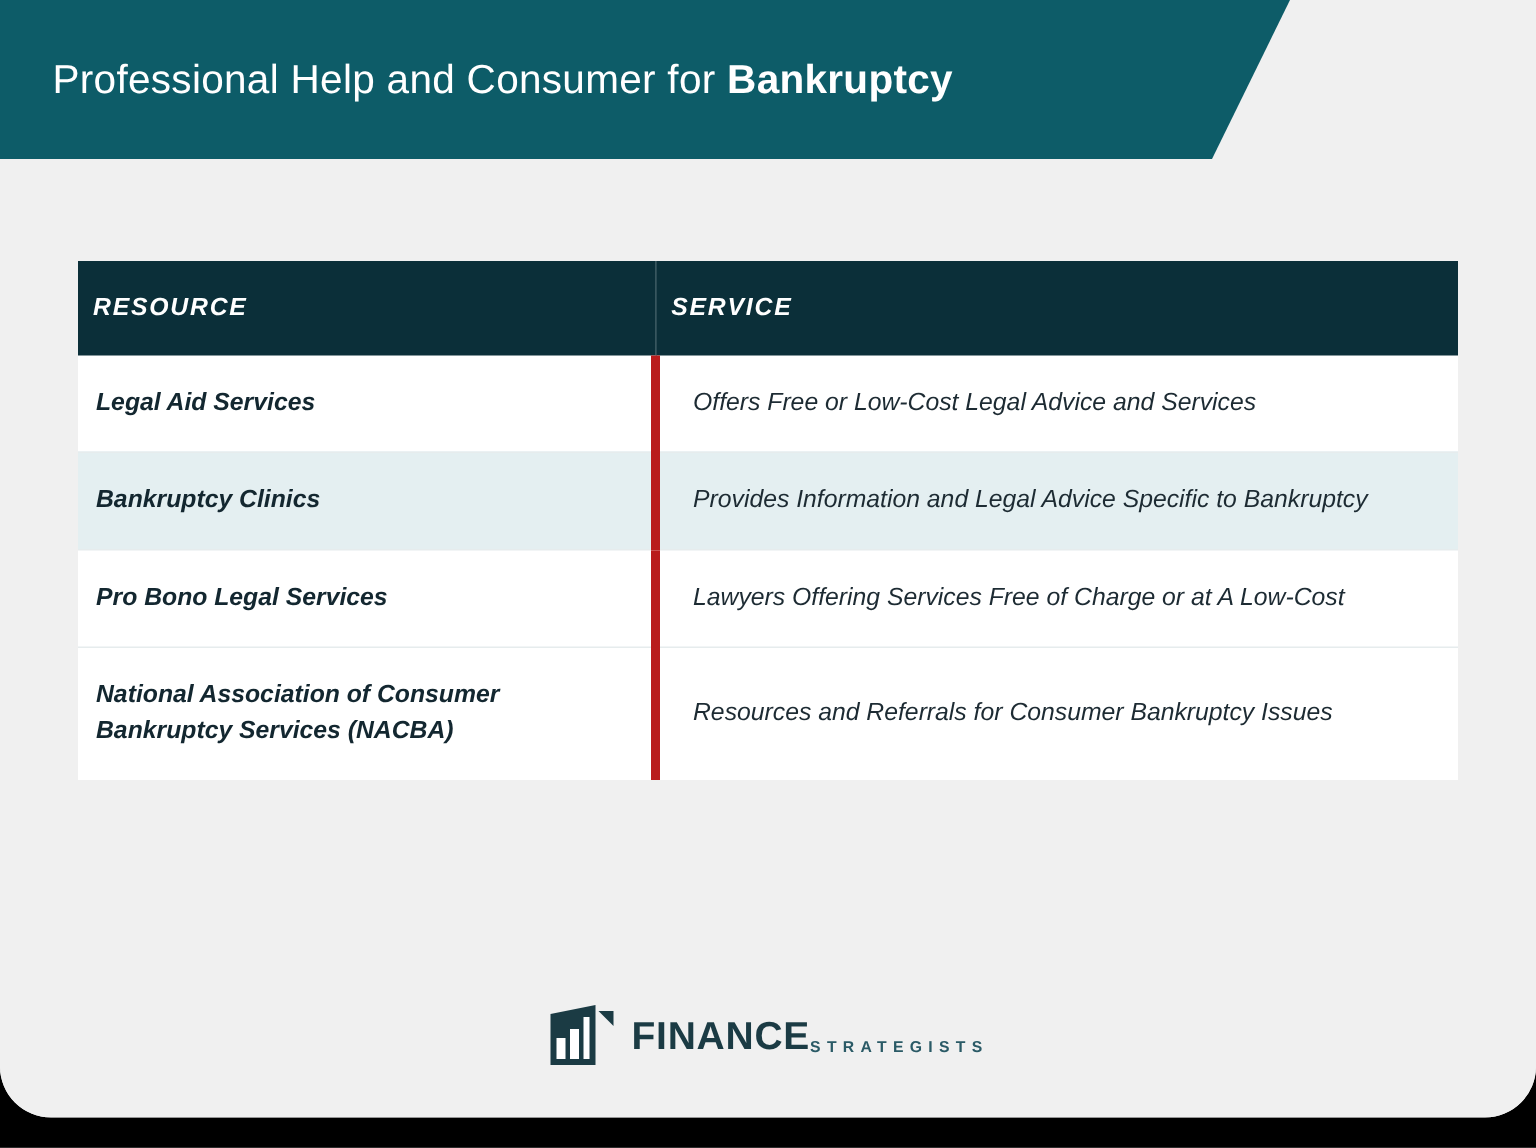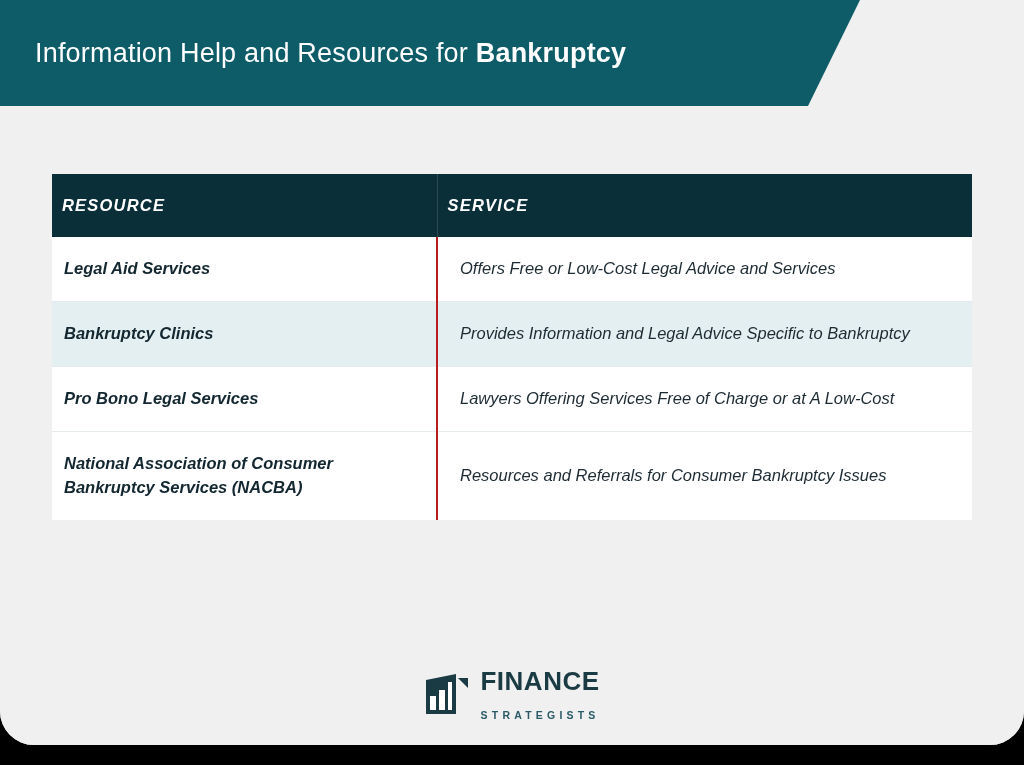--- a/index.html
+++ b/index.html
@@ -88,37 +88,37 @@
     padding: 20px 22px;
     line-height: 1.45;
   }
   tbody td.c-resource {
     font-weight: 700;
     width: 385px;
     padding-left: 12px;
     color: #132730;
   }
   tbody tr.alt td { background: #e4eff1; margin-top: 26px; }
-  tbody tr td.c-resource { border-right: 2px solid #b91c1c; }
+  tbody tr td.c-resource { border-right: 6px solid #b91c1c; }
   tbody tr td { border-bottom: 1px solid #e6eced; }
   tbody tr:last-child td { border-bottom: none; }
 
   
   .logo {
     position: absolute;
     left: 0;
     right: 0;
     top: 668px;
     display: flex;
     justify-content: center;
     align-items: center;
     gap: 10px;
   }
   .logo-mark { width: 46px; height: 44px; display: block; }
-  .logo-text { display: flex; flex-direction: column; line-height: 1; justify-content: center; }
+  .logo-text { display: flex; flex-direction: row; line-height: 1; justify-content: center; }
   .logo-main {
     font-size: 26px;
     font-weight: 700;
     letter-spacing: 0.5px;
     color: #1b3b44;
   }
   .logo-sub {
     font-size: 10.5px;
     font-weight: 700;
     letter-spacing: 4.2px;
@@ -128,21 +128,21 @@
   }
 </style>
 </head>
 <body>
 
 <div id="page">
   <div class="card">
     <div class="card-inner-round"></div>
 
     <div class="ribbon">
-      <div class="ribbon-title"><span>Information Help and Resources for </span><b>Bankruptcy</b></div>
+      <div class="ribbon-title"><span>Professional Help and Consumer for </span><b>Bankruptcy</b></div>
     </div>
 
     <table class="table">
       <thead>
         <tr>
           <th class="col-resource">RESOURCE</th>
           <th>SERVICE</th>
         </tr>
       </thead>
       <tbody>

